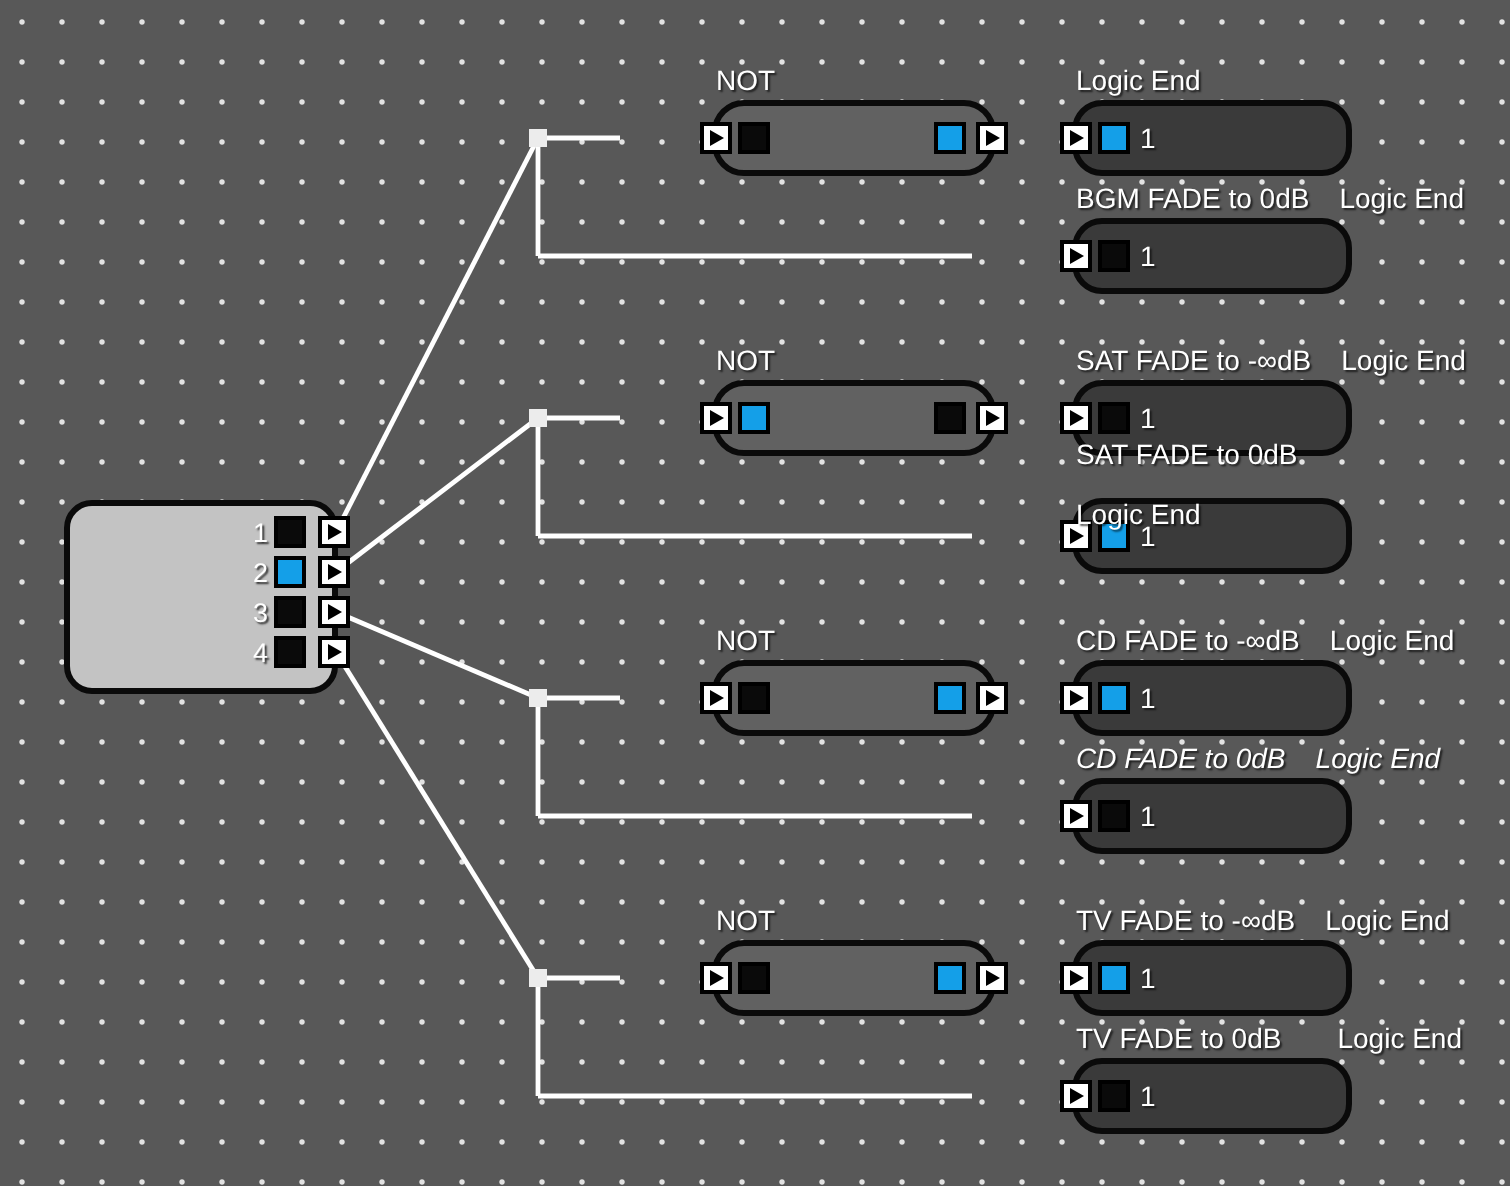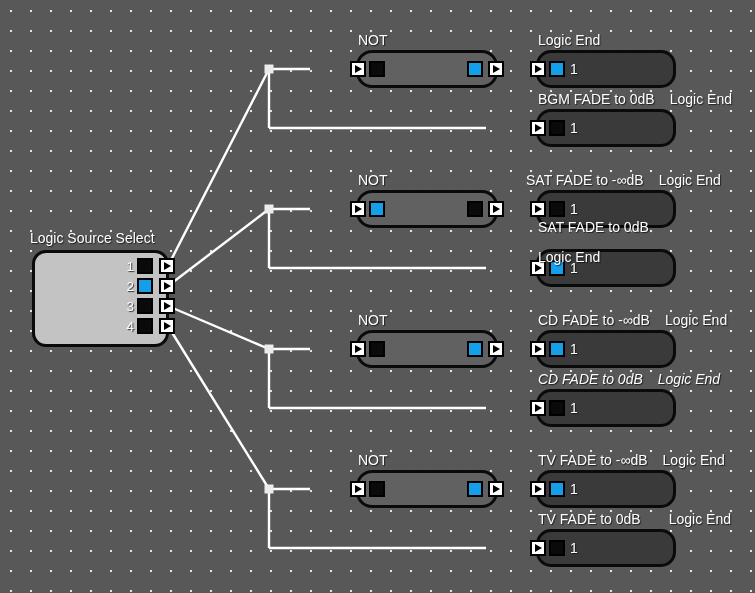--- a/index.html
+++ b/index.html
@@ -93,21 +93,20 @@
     <rect x="264.5" y="344.5" width="9" height="9"></rect>
 
     <line x1="168" y1="326" x2="269" y2="489"></line>
     <line x1="269" y1="489" x2="310" y2="489"></line>
     <line x1="269" y1="489" x2="269" y2="548"></line>
     <line x1="269" y1="548" x2="486" y2="548"></line>
     <line x1="452" y1="489" x2="486" y2="489"></line>
     <rect x="264.5" y="484.5" width="9" height="9"></rect>
   </svg>
 
-  <div class="lbl" style="left:30px;top:231px;">Logic Source Select</div>
   <div class="src-block">
     <div class="src-row">
       <span class="src-num">1</span>
       <span class="ind" data-state="off"></span>
       <span class="port src-port"></span>
     </div>
     <div class="src-row">
       <span class="src-num">2</span>
       <span class="ind" data-state="on"></span>
       <span class="port src-port"></span>
@@ -152,21 +151,21 @@
   </div>
 
   <div class="group" style="top:190px;">
     <div class="lbl" style="left:310px;top:-17px;">NOT</div>
     <div class="not-block">
       <span class="port port-left"></span>
       <span class="ind ind-in" data-state="on"></span>
       <span class="ind ind-out" data-state="off"></span>
       <span class="port port-right"></span>
     </div>
-    <div class="lbl lbl2" style="left:478px;top:-17px;">
+    <div class="lbl lbl2" style="left:490px;top:-17px;">
       <span>SAT FADE to -∞dB</span>
       <span>Logic End</span>
     </div>
     <div class="rblock" style="top:0;">
       <span class="port port-left"></span>
       <span class="ind" data-state="off"></span>
       <span class="rb-value">1</span>
     </div>
     <div class="lbl lbl2" style="left:490px;top:30px;flex-direction:column;">
       <span>SAT FADE to 0dB</span>

